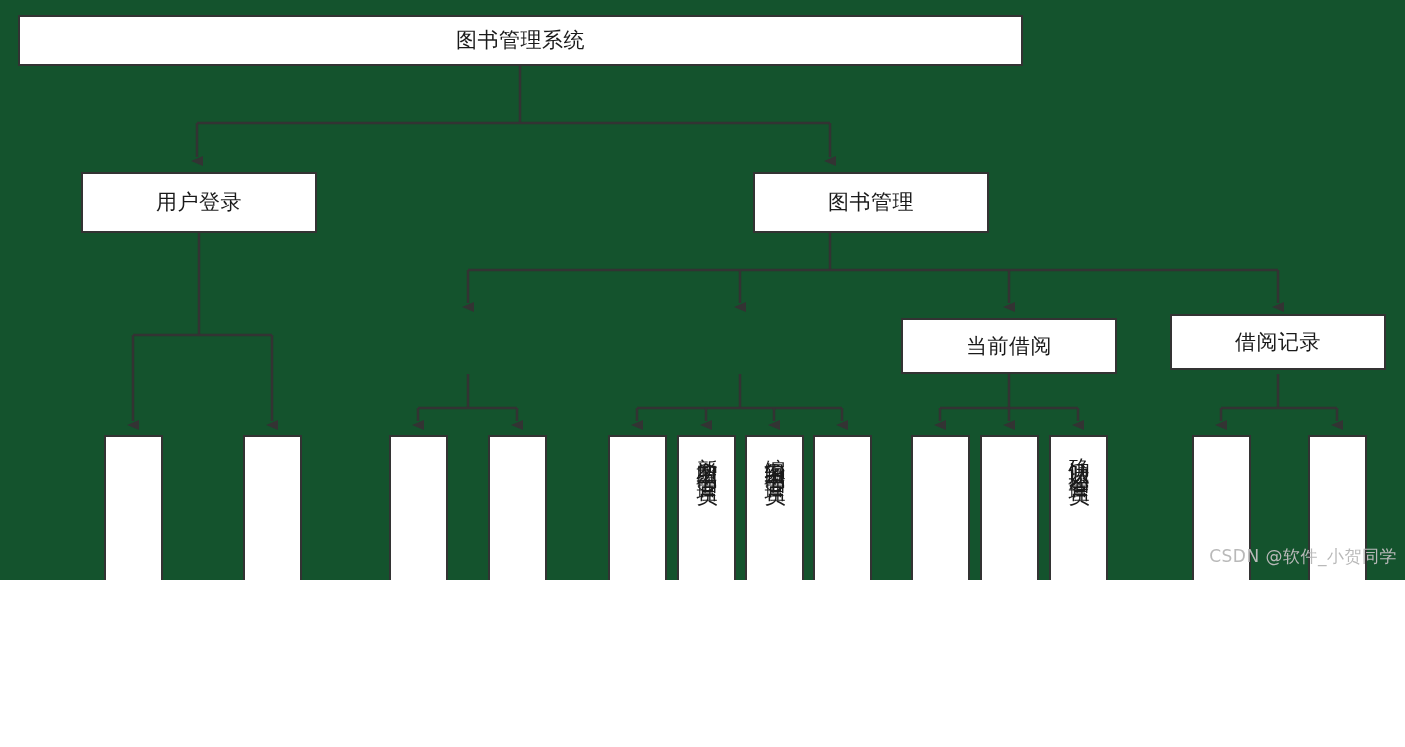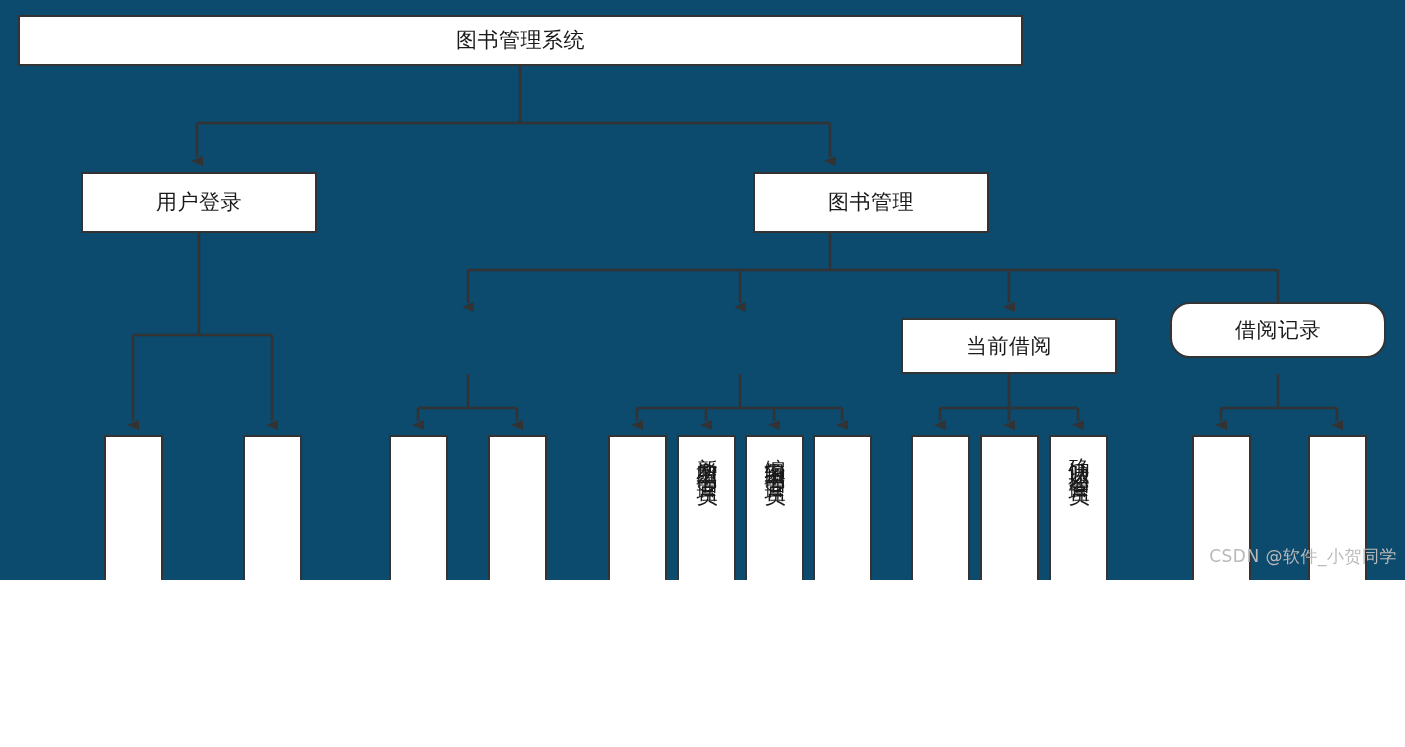--- a/index.html
+++ b/index.html
@@ -7,21 +7,21 @@
     padding: 0;
     background: #ffffff;
   }
   body {
     font-family: "DejaVu Sans", "Liberation Sans", sans-serif;
   }
   #canvas {
     position: relative;
     width: 1405px;
     height: 580px;
-    background: #0c4a6e;
+    background: #14532d;
     overflow: hidden;
   }
   svg.edges {
     position: absolute;
     left: 0;
     top: 0;
     width: 1405px;
     height: 747px;
     pointer-events: none;
   }
@@ -135,21 +135,21 @@
   <div class="node horiz" style="left:81px; top:172px; width:236px; height:61px;">
     <span class="label">用户登录</span>
   </div>
   <div class="node horiz" style="left:712px; top:172px; width:236px; height:61px;margin-left:41px;">
     <span class="label">图书管理</span>
   </div>
 
   <div class="node horiz" style="left:901px; top:318px; width:216px; height:56px;">
     <span class="label">当前借阅</span>
   </div>
-  <div class="node horiz" style="left:1170px; top:302px; width:216px; height:56px;border-radius:20px;">
+  <div class="node horiz" style="left:1170px; top:314px; width:216px; height:56px;">
     <span class="label">借阅记录</span>
   </div>
 
   <div class="node vert center" style="left:104px; top:435px; width:59px; height:298px;">
     <span class="label">用户登录</span>
   </div>
   <div class="node vert center" style="left:243px; top:435px; width:59px; height:298px;">
     <span class="label">注销登录</span>
   </div>
 

